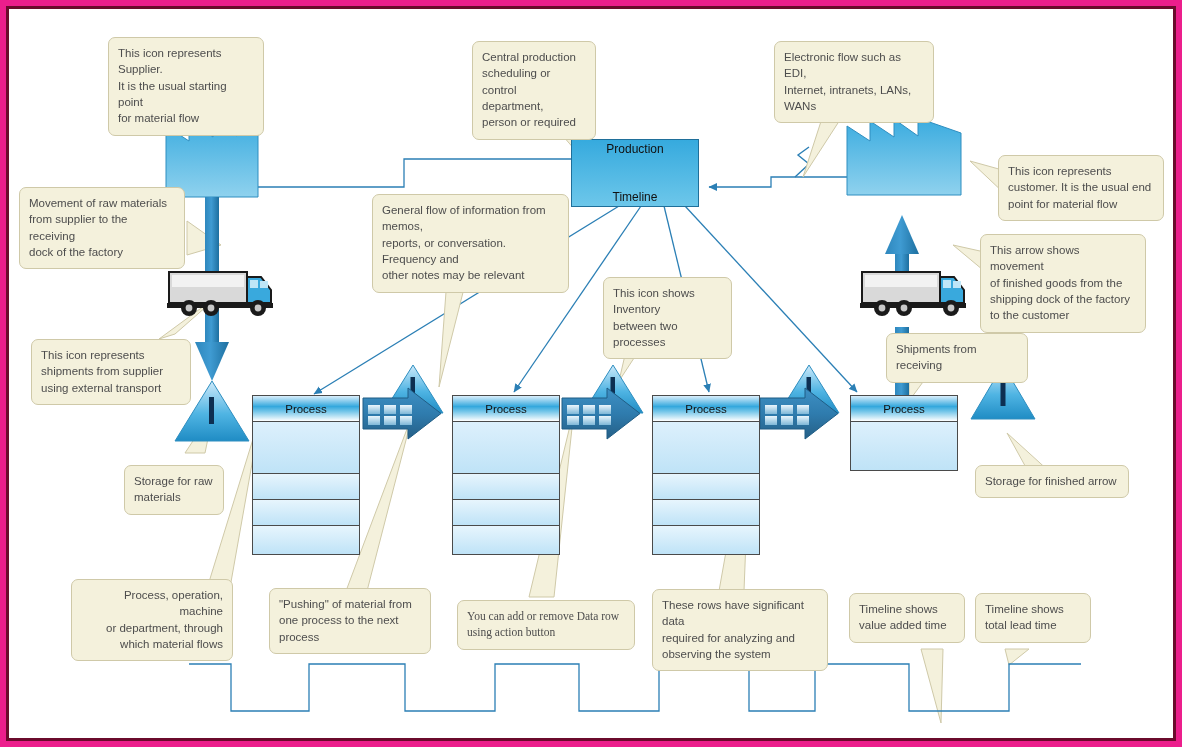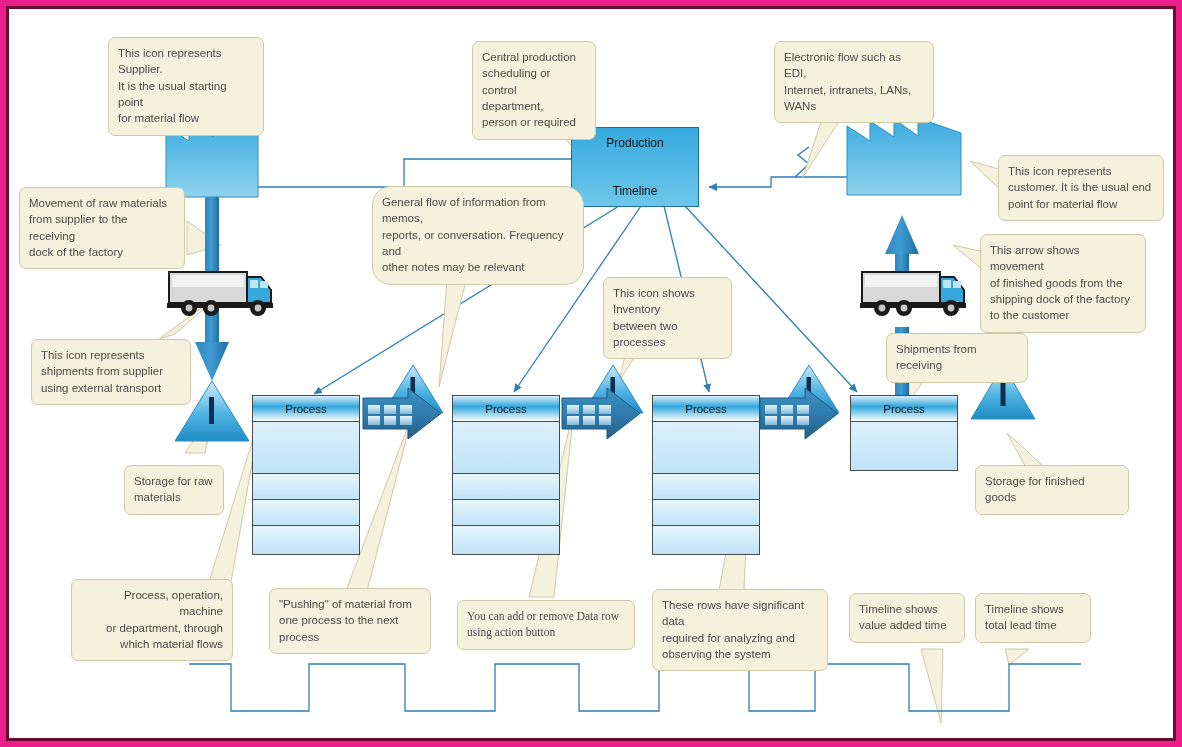--- a/index.html
+++ b/index.html
@@ -315,21 +315,21 @@
       <div class="prow" style="height:26px;"></div>
       <div class="prow" style="height:26px;"></div>
       <div class="prow" style="height:28px;"></div>
     </div>
 
     <div class="process" style="left:841px; top:386px; width:108px; height:76px;">
       <div class="phead">Process</div>
       <div class="pbig" style="height:48px; border-bottom:none;"></div>
     </div>
 
-    <div class="pcbox" style="left:562px; top:118px; width:128px; height:80px;gap:32px;">
+    <div class="pcbox" style="left:562px; top:130px; width:128px; height:68px;gap:32px;">
       <span>Production</span>
       <span>Timeline</span>
     </div>
 
     <div class="note" style="left:99px; top:28px; width:156px;">This icon represents Supplier.
 It is the usual starting point
 for material flow</div>
 
     <div class="note" style="left:463px; top:32px; width:124px;">Central production
 scheduling or control
@@ -341,42 +341,42 @@
 WANs</div>
 
     <div class="note" style="left:989px; top:146px; width:166px;">This icon represents
 customer.  It is the usual end
 point for material flow</div>
 
     <div class="note" style="left:10px; top:178px; width:166px;">Movement of raw materials
 from supplier to the receiving
 dock of the factory</div>
 
-    <div class="note" style="left:363px; top:177px; width:212px;border-radius:19px;">General flow of information from memos,
+    <div class="note" style="left:363px; top:185px; width:197px;">General flow of information from memos,
 reports, or conversation. Frequency and
 other notes may be relevant</div>
 
     <div class="note" style="left:594px; top:268px; width:129px;">This icon shows Inventory
 between two processes</div>
 
     <div class="note" style="left:971px; top:225px; width:166px;">This arrow shows movement
 of finished goods from the
 shipping dock of the factory
 to the customer</div>
 
     <div class="note" style="left:22px; top:330px; width:160px;">This icon represents
 shipments from supplier
 using external transport</div>
 
     <div class="note" style="left:877px; top:324px; width:142px;">Shipments from receiving</div>
 
     <div class="note" style="left:115px; top:456px; width:100px;">Storage for raw
 materials</div>
 
-    <div class="note" style="left:966px; top:456px; width:154px;">Storage for finished goods</div>
+    <div class="note" style="left:966px; top:456px; width:154px;">Storage for finished arrow</div>
 
     <div class="note" style="left:62px; top:570px; width:162px;text-align:right;">Process, operation, machine
 or department, through
 which material flows</div>
 
     <div class="note" style="left:260px; top:579px; width:162px;">"Pushing" of material from
 one process to the next
 process</div>
 
     <div class="note" style="left:448px; top:591px; width:178px;font-family:Liberation Serif, serif;">You can add or remove Data row

